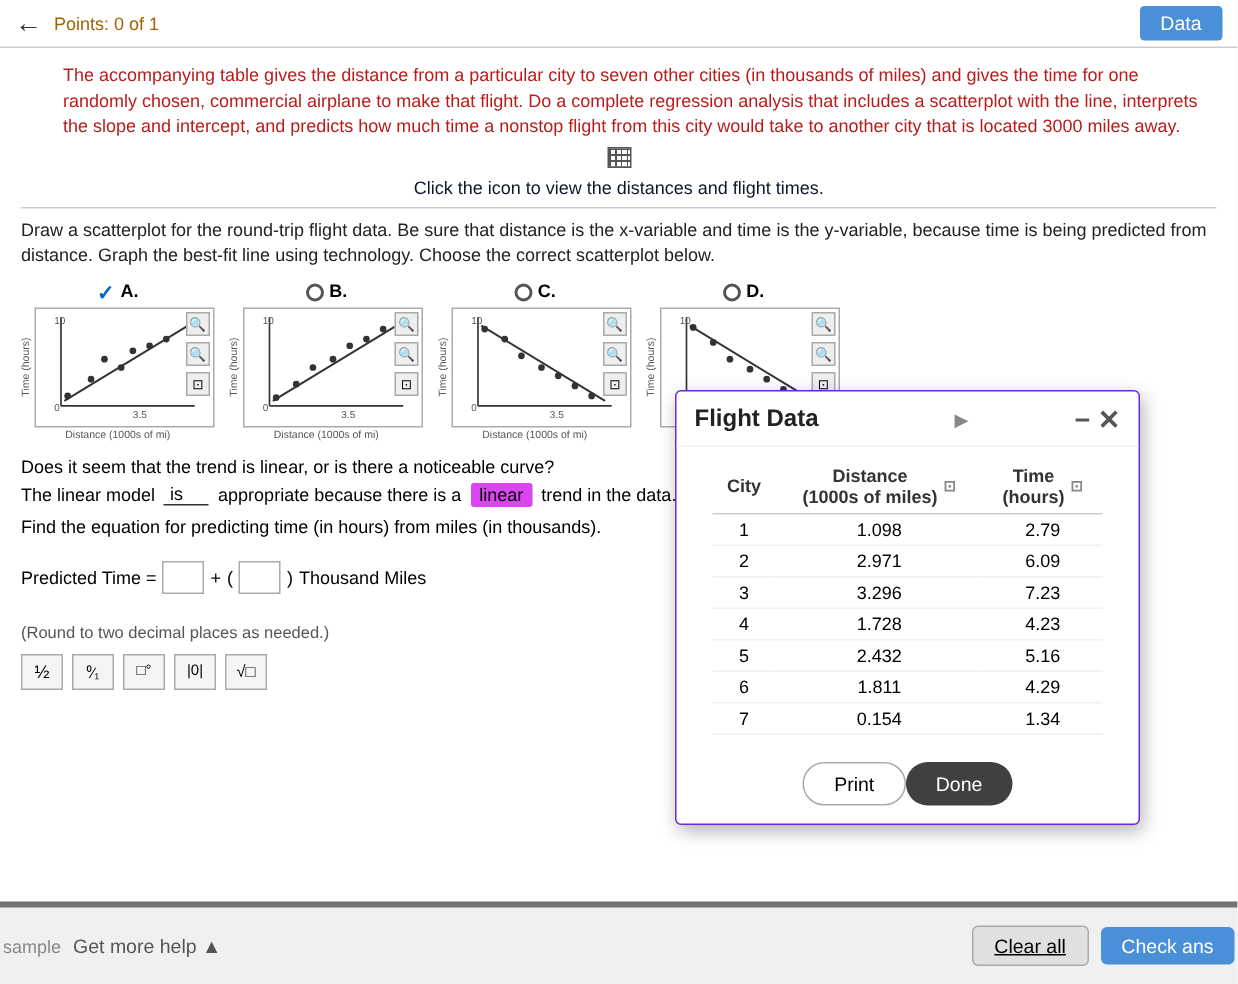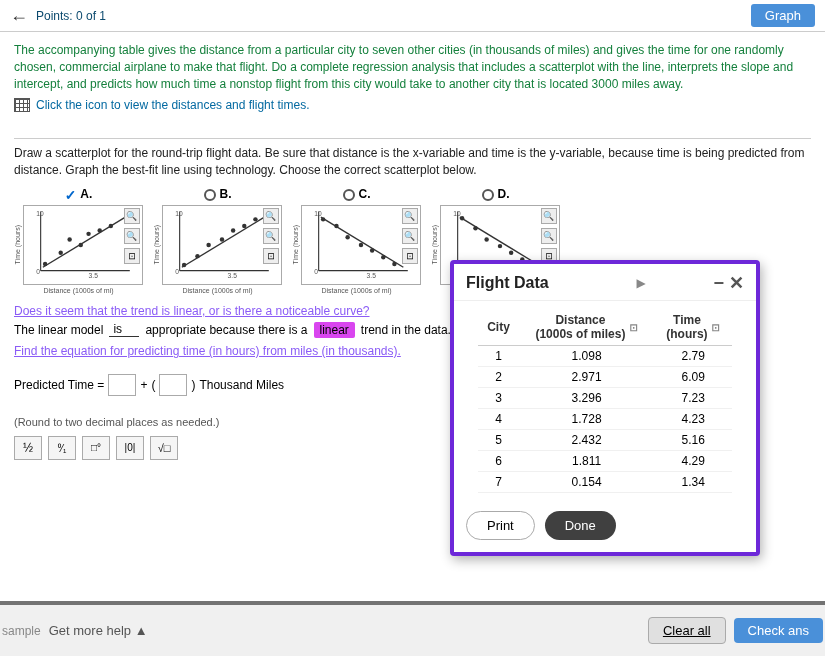--- a/index.html
+++ b/index.html
@@ -27,21 +27,21 @@
       align-items: center;
       gap: 8px;
     }
     .back-arrow {
       font-size: 18px;
       cursor: pointer;
       color: #333;
     }
     .points-info {
       font-size: 12px;
-      color: #0c4a6e;
+      color: #a16207;
     }
     .save-btn {
       background: #4a90d9;
       color: #fff;
       border: none;
       padding: 4px 14px;
       border-radius: 3px;
       cursor: pointer;
       font-size: 13px;
     }
@@ -50,31 +50,33 @@
     .main-content {
       background: #fff;
       padding: 10px 14px;
       overflow-y: auto;
       height: calc(656px - 34px);
     }
 
     .problem-text {
       font-size: 12px;
       line-height: 1.4;
-      color: #15803d;
+      color: #b91c1c;
       margin-bottom: 6px;
+      margin-left: 28px;
     }
 
     .click-icon-row {
       display: flex;
       align-items: center;
       gap: 6px;
       font-size: 12px;
-      margin-bottom: 26px;
-      color: #0369a1;
+      margin-bottom: 6px;
+      color: #0f172a;
+      flex-direction: column;
     }
     .table-icon {
       display: inline-block;
       width: 16px;
       height: 14px;
       border: 1px solid #555;
       background: repeating-linear-gradient(
         to right, #555 0, #555 1px, transparent 1px, transparent 4px
       ), repeating-linear-gradient(
         to bottom, #555 0, #555 1px, transparent 1px, transparent 4px
@@ -161,23 +163,22 @@
       cursor: pointer;
       font-size: 9px;
     }
 
     
     .question-section {
       margin-bottom: 6px;
     }
     .question-text {
       font-size: 12px;
-      color: #8b5cf6;
+      color: #000000;
       margin-bottom: 4px;
-      text-decoration: underline;
     }
     .answer-row {
       display: flex;
       align-items: center;
       gap: 6px;
       font-size: 12px;
       flex-wrap: wrap;
     }
     .inline-box {
       border-bottom: 1px solid #333;
@@ -280,21 +281,21 @@
       position: absolute;
       top: 0; left: 0; right: 0; bottom: 0;
       pointer-events: none;
     }
     .flight-dialog {
       position: absolute;
       top: 260px;
       left: 450px;
       width: 310px;
       background: #fff;
-      border: 4px solid #6d28d9;
+      border: 1px solid #6d28d9;
       box-shadow: 2px 4px 12px rgba(0,0,0,0.3);
       border-radius: 4px;
       pointer-events: all;
     }
     .dialog-header {
       display: flex;
       align-items: center;
       justify-content: space-between;
       padding: 8px 12px 6px;
       border-bottom: 1px solid #eee;
@@ -335,21 +336,21 @@
       align-items: center;
       justify-content: center;
       gap: 4px;
     }
     .sort-icon {
       font-size: 10px;
       color: #888;
     }
     .dialog-footer {
       display: flex;
-      gap: 10px;
+      justify-content: center;
       padding: 10px 12px 12px;
     }
     .dialog-print-btn {
       background: #fff;
       border: 1px solid #aaa;
       border-radius: 16px;
       padding: 6px 20px;
       font-size: 13px;
       cursor: pointer;
     }
@@ -379,21 +380,21 @@
     }
   </style>
 </head>
 <body>
 
 <div class="top-bar">
   <div class="top-bar-left">
     <span class="back-arrow">←</span>
     <span class="points-info">Points: 0 of 1</span>
   </div>
-  <button class="save-btn">Graph</button>
+  <button class="save-btn">Data</button>
 </div>
 
 <div class="main-content">
 
   <p class="problem-text">The accompanying table gives the distance from a particular city to seven other cities (in thousands of miles) and gives the time for one randomly chosen, commercial airplane to make that flight. Do a complete regression analysis that includes a scatterplot with the line, interprets the slope and intercept, and predicts how much time a nonstop flight from this city would take to another city that is located 3000 miles away.</p>
 
   <div class="click-icon-row">
     <span class="table-icon"></span>
     <span>Click the icon to view the distances and flight times.</span>
   </div>

